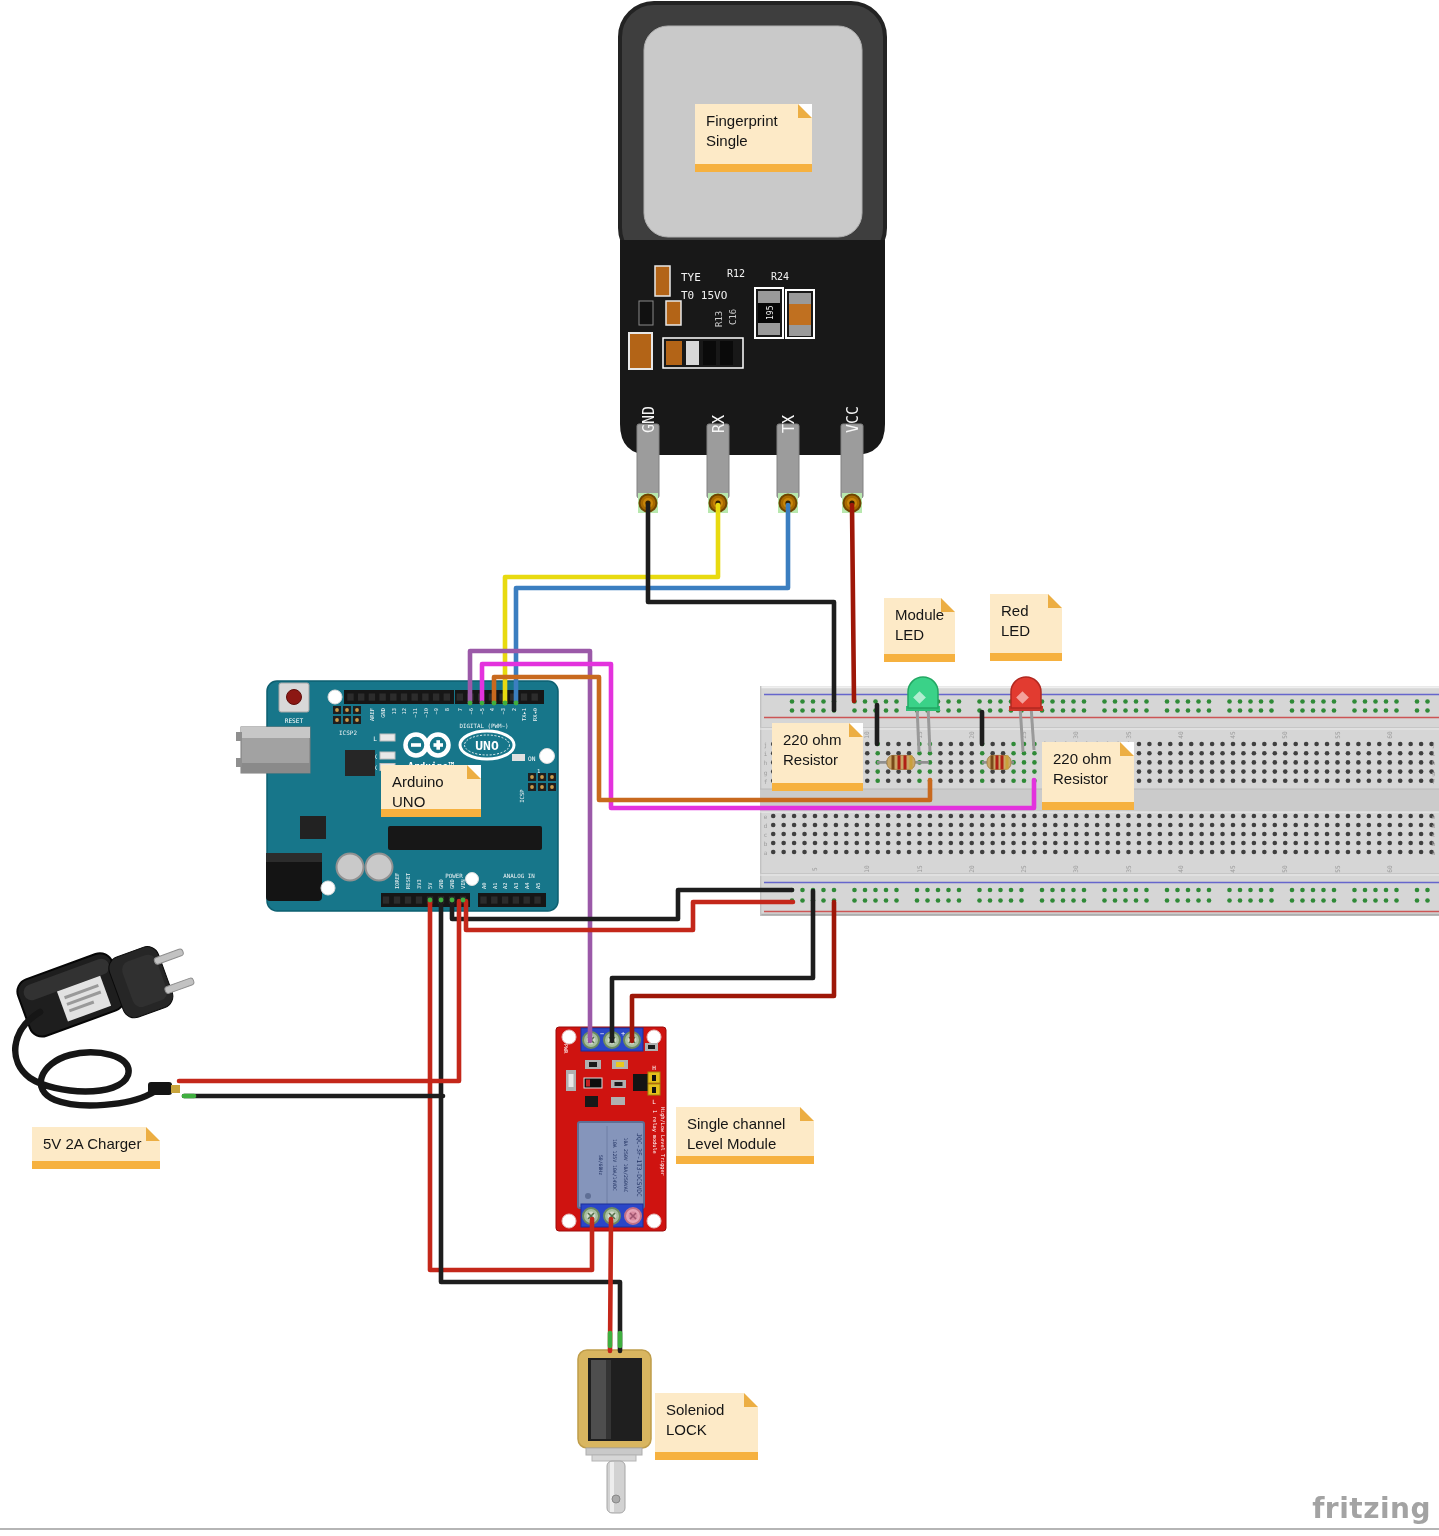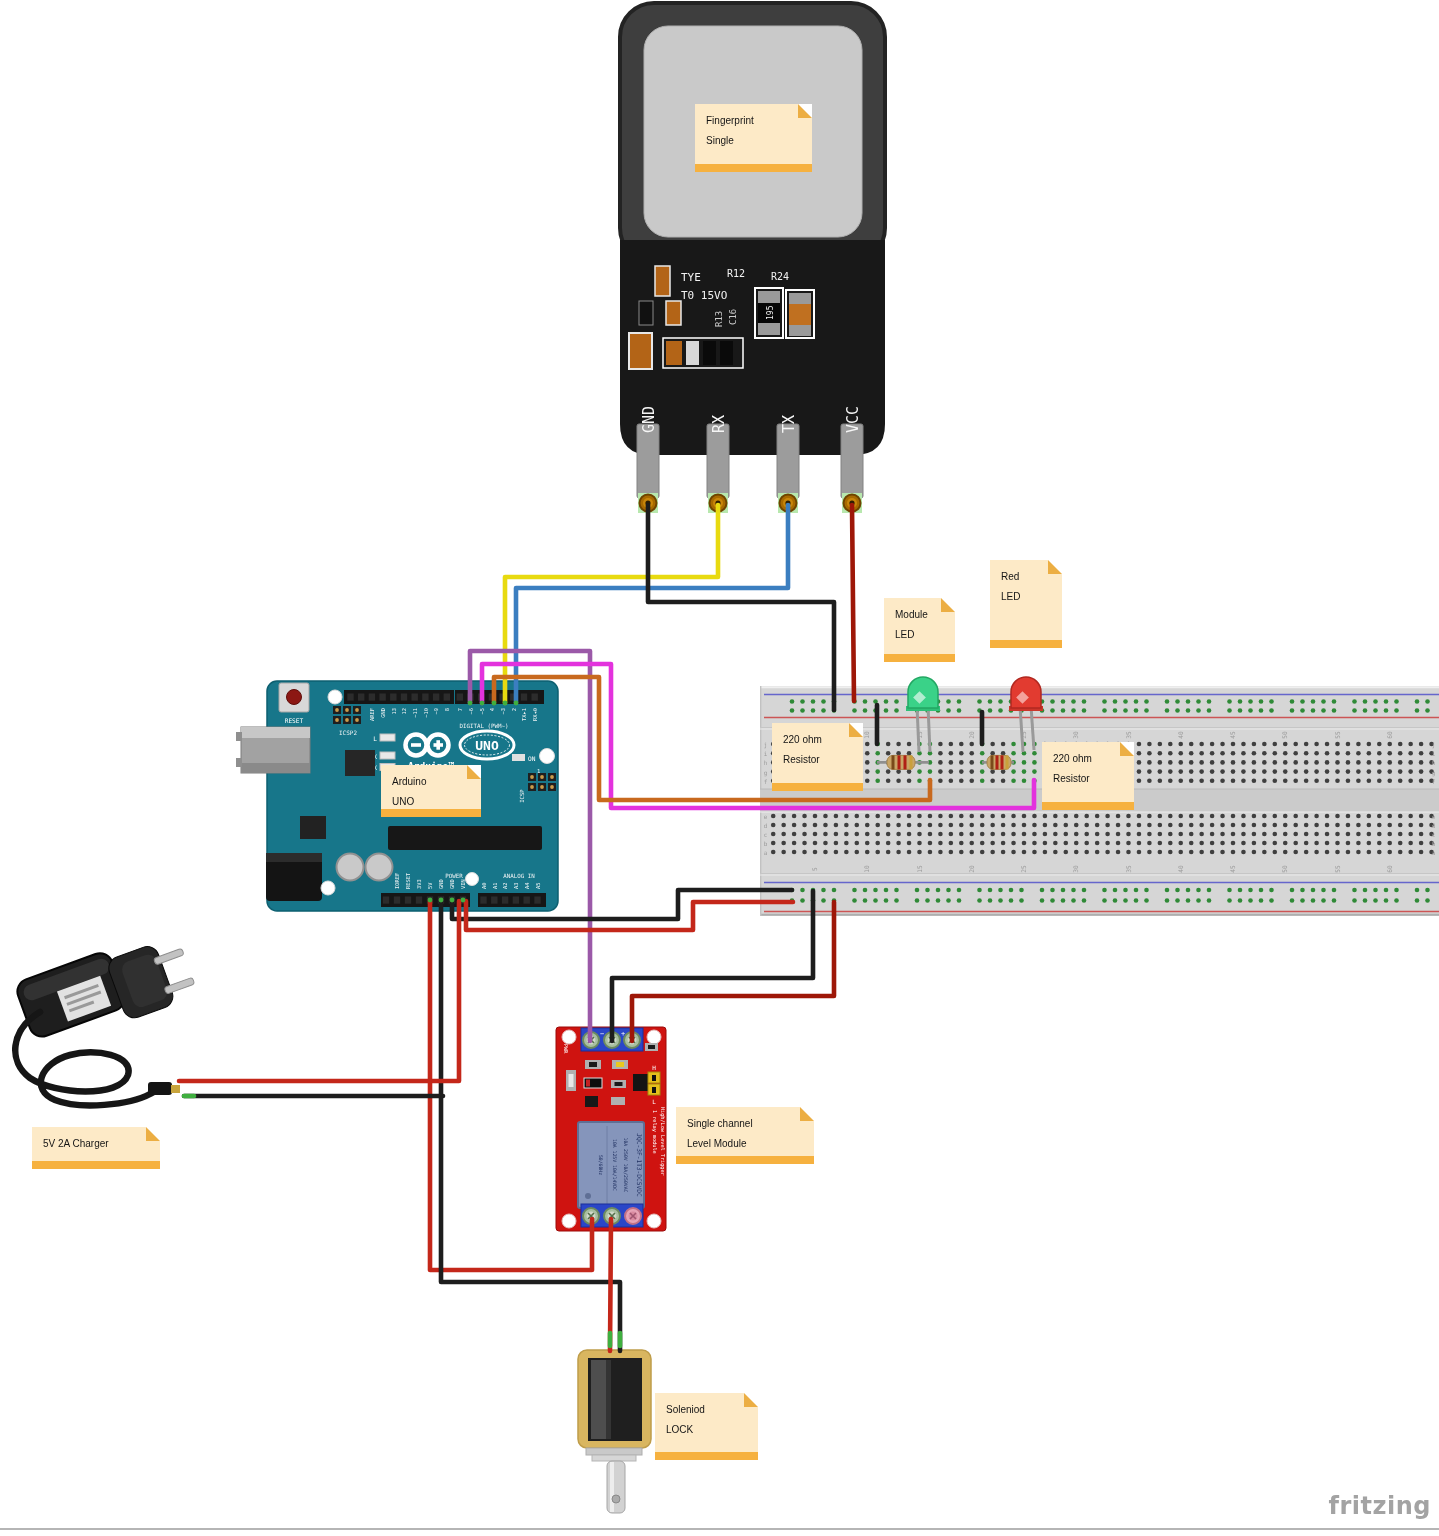--- a/index.html
+++ b/index.html
@@ -5,27 +5,27 @@
   html,body{margin:0;padding:0;background:#fff}
   #stage{position:relative;width:1439px;height:1536px;background:#ffffff;overflow:hidden;
          font-family:"Liberation Sans",sans-serif}
   #scene{position:absolute;left:0;top:0}
   svg text{font-family:"DejaVu Sans Mono",monospace}
   .wire{fill:none;stroke-linecap:round;stroke-linejoin:round;stroke-width:4.6px}
   .w-black{stroke:#1d1d1d}.w-red{stroke:#c4271a}.w-darkred{stroke:#9e1708}
   .w-yellow{stroke:#e8da10}.w-blue{stroke:#3b7ec0}.w-orange{stroke:#c8691e}
   .w-magenta{stroke:#e332dd}.w-purple{stroke:#9b59a8}
   .tipline{fill:none;stroke:#3faf3f;stroke-width:4.6px;stroke-linecap:round}
-  .note{position:absolute;background:#fdeac7;color:#151515;font-size:10px;line-height:20px;
+  .note{position:absolute;background:#fdeac7;color:#151515;font-size:15px;line-height:20px;
         padding:7px 8px 10px 11px;box-sizing:border-box}
   .note::before{content:"";position:absolute;top:0;right:0;border-style:solid;border-width:7px;
         border-color:#ffffff #ffffff #ecae43 #ecae43}
   .note-bar{position:absolute;left:0;bottom:0;width:100%;height:8px;background:#f6b13f}
   .note-line{display:block;white-space:nowrap}
-  .watermark{position:absolute;left:0;right:8px;top:1492px;text-align:right;font-size:24px;
+  .watermark{position:absolute;left:0;right:8px;top:1492px;text-align:right;font-size:28px;
         color:#a3a3a3;font-family:"DejaVu Sans",sans-serif;font-weight:600;letter-spacing:.5px}
   .baseline{position:absolute;left:0;top:1528px;width:100%;height:2px;background:#b5b5b5}
 </style>
 </head>
 <body>
 
 <div id="stage">
 
 <svg id="scene" width="1439" height="1536" viewBox="0 0 1439 1536">
 
@@ -1325,21 +1325,21 @@
   <div class="note" style="left:695px;top:104px;width:117px;height:68px">
     <span class="note-line">Fingerprint</span>
     <span class="note-line">Single</span>
     <span class="note-bar"></span>
   </div>
   <div class="note" style="left:884px;top:598px;width:71px;height:64px">
     <span class="note-line">Module</span>
     <span class="note-line">LED</span>
     <span class="note-bar"></span>
   </div>
-  <div class="note" style="left:990px;top:560px;width:72px;height:88px">
+  <div class="note" style="left:990px;top:594px;width:72px;height:67px">
     <span class="note-line">Red</span>
     <span class="note-line">LED</span>
     <span class="note-bar"></span>
   </div>
   <div class="note" style="left:772px;top:723px;width:91px;height:68px">
     <span class="note-line">220 ohm</span>
     <span class="note-line">Resistor</span>
     <span class="note-bar"></span>
   </div>
   <div class="note" style="left:1042px;top:742px;width:92px;height:68px">

